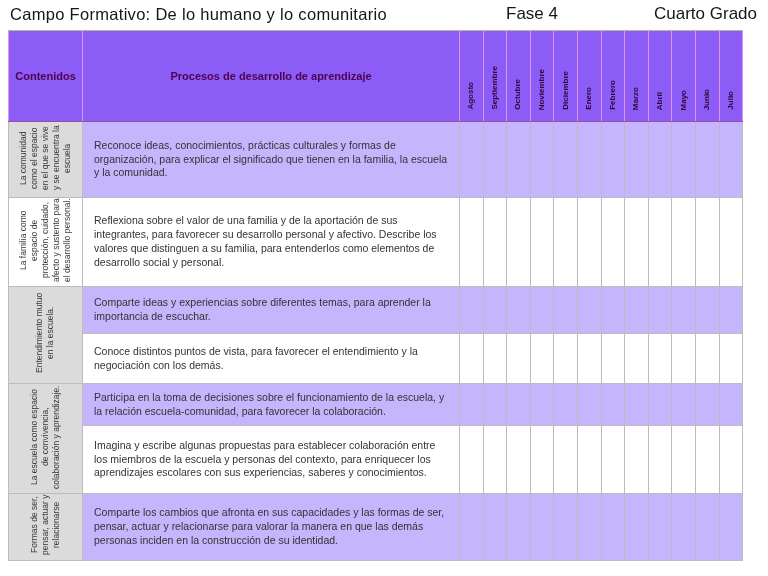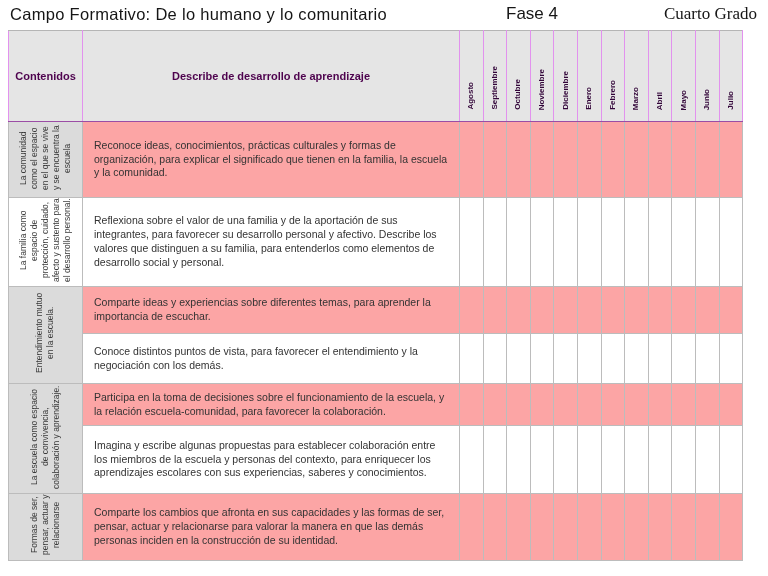--- a/index.html
+++ b/index.html
@@ -2,50 +2,50 @@
 <html><head>
 <meta charset="utf-8">
 <style>
   html,body{margin:0;padding:0;background:#ffffff;}
   body{width:768px;height:576px;position:relative;font-family:"Liberation Sans",sans-serif;overflow:hidden;}
 
   
   .titlebar{position:absolute;top:0;left:0;width:768px;height:18px;}
   .doc-title{position:absolute;left:10px;top:5px;font-size:16.5px;letter-spacing:.3px;color:#161616;}
   .doc-fase{position:absolute;left:506px;top:4px;font-size:17px;color:#161616;}
-  .doc-grado{position:absolute;right:11px;top:4px;font-size:17px;color:#161616;font-family:Liberation Serif, serif;}
+  .doc-grado{position:absolute;right:11px;top:4px;font-size:17px;color:#161616;}
 
   
   .tablewrap{position:absolute;left:8px;top:30px;width:736px;}
   table{border-collapse:collapse;table-layout:fixed;width:735px;}
   col.c-cont{width:74px;}
   col.c-proc{width:377px;}
   col.c-month{width:23.6px;}
 
   th,td{border:1px solid #bcbcbc;padding:0;margin:0;}
 
   
   tr.head{height:91px;}
-  th{background:#e5e5e5;color:#4E034E;font-weight:bold;vertical-align:middle;
+  th{background:#8b5cf6;color:#4E034E;font-weight:bold;vertical-align:middle;
      border-left:1px solid #e292ee;border-right:1px solid #e292ee;
      border-bottom:1px solid #9b4da5;border-top:1px solid #b5b5b5;}
   th.h-cont,th.h-proc{font-size:11px;text-align:center;}
   th.h-month{vertical-align:bottom;text-align:center;padding-bottom:7px;}
 
   
   .vtext{display:inline-block;writing-mode:vertical-rl;transform:rotate(180deg);
          font-size:8.5px;line-height:1.3;color:#3a3a3a;text-align:center;}
   .mlabel{font-size:8px;color:#33063a;font-weight:bold;white-space:nowrap;line-height:1;}
 
   
   tr.r1{height:76px;} tr.r2{height:68px;} tr.r3{height:40px;} tr.r4{height:42px;}
   tr.r5{height:42px;} tr.r6{height:68px;} tr.r7{height:66px;border-radius:9px;}
 
   td{background:#ffffff;}
-  tr.band td{background:#fca5a5;}
+  tr.band td{background:#c4b5fd;}
   td.contenido{text-align:center;vertical-align:middle;}
   td.cont-gray{background:#DBDBDB !important;}
   td.cont-white{background:#ffffff !important;}
   .vh70{max-height:70px;} .vh84{max-height:84px;} .vh92{max-height:92px;}
   .vh104{max-height:104px;} .vh62{max-height:62px;}
 
   td.proceso{font-size:10.5px;line-height:1.32;color:#333333;vertical-align:middle;
              padding:2px 10px 2px 11px;text-align:left;}
 </style>
 </head>
@@ -72,21 +72,21 @@
         <col class="c-month">
     <col class="c-month">
         <col class="c-month">
         <col class="c-month">
         <col class="c-month">
   </colgroup>
 
   <tbody>
         <tr class="head">
     <th class="h-cont">Contenidos</th>
-    <th class="h-proc">Describe de desarrollo de aprendizaje</th>
+    <th class="h-proc">Procesos de desarrollo de aprendizaje</th>
     <th class="h-month"><span class="vtext mlabel">Agosto</span></th>
     <th class="h-month"><span class="vtext mlabel">Septiembre</span></th>
     <th class="h-month"><span class="vtext mlabel">Octubre</span></th>
     <th class="h-month"><span class="vtext mlabel">Noviembre</span></th>
     <th class="h-month"><span class="vtext mlabel">Diciembre</span></th>
     <th class="h-month"><span class="vtext mlabel">Enero</span></th>
     <th class="h-month"><span class="vtext mlabel">Febrero</span></th>
     <th class="h-month"><span class="vtext mlabel">Marzo</span></th>
     <th class="h-month"><span class="vtext mlabel">Abril</span></th>
     <th class="h-month"><span class="vtext mlabel">Mayo</span></th>

